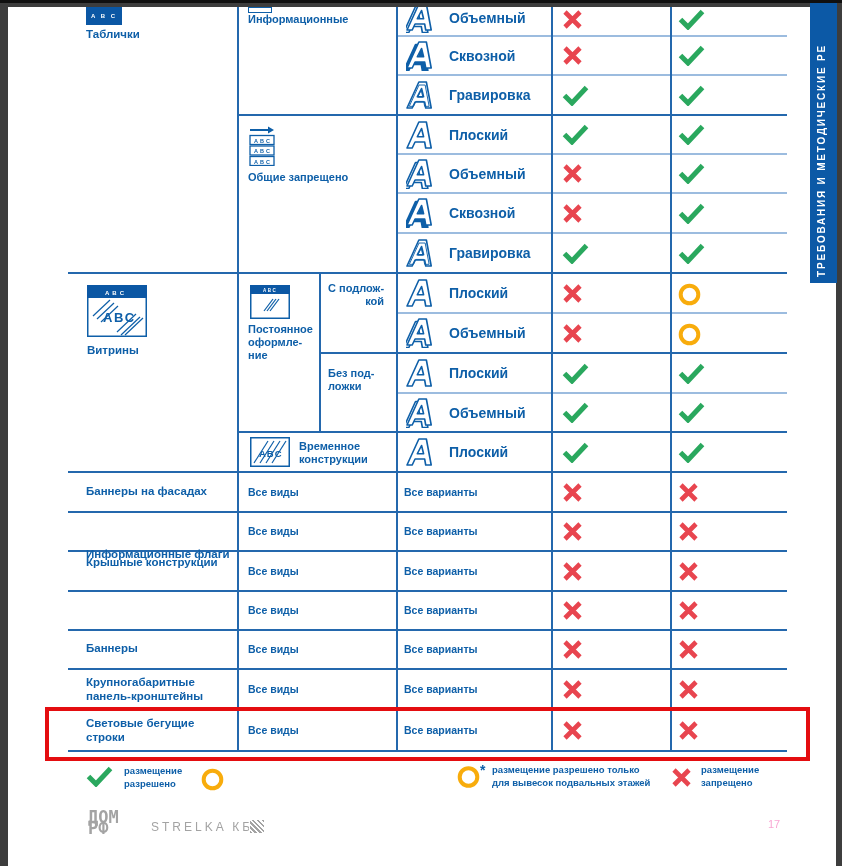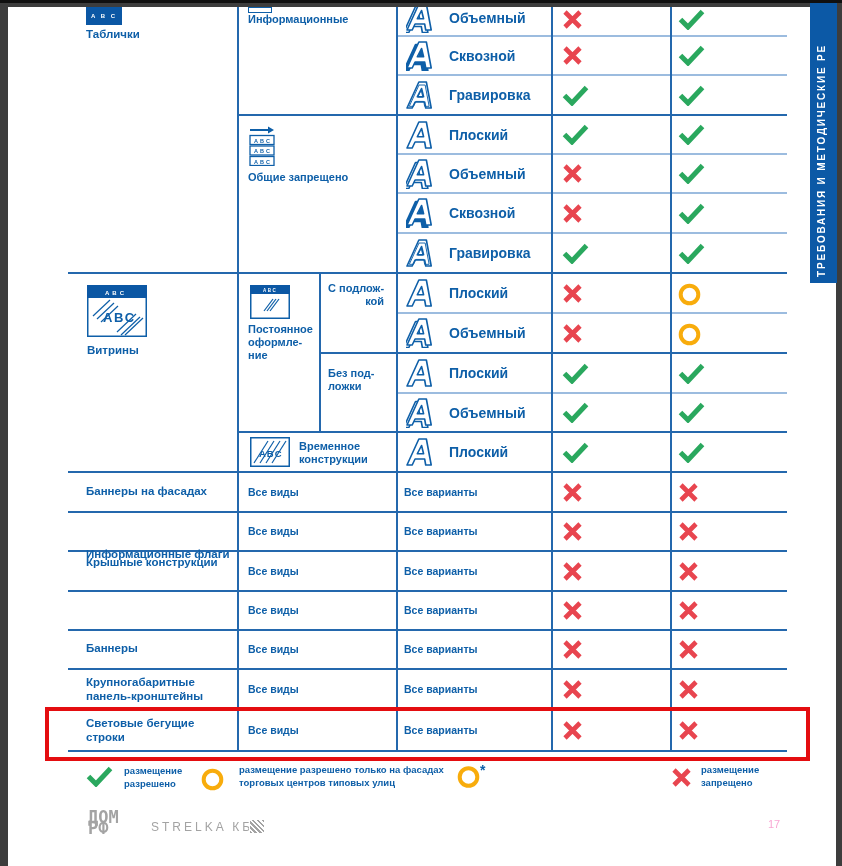--- a/index.html
+++ b/index.html
@@ -398,26 +398,26 @@
   <div class="redbox"></div>
 
   <span class="mark" style="left:86px;top:766px;"><svg width="27" height="21" viewBox="0 0 27 21">
         <path d="M2.5,10.5 L10,18 L24.5,2.5" fill="none" stroke="#2aa85e" stroke-width="5"></path>
       </svg></span>
   <div class="abs blue legend-txt" style="left:124px;top:765px;">размещение
 разрешено</div>
   <span class="mark" style="left:201px;top:768px;"><svg width="23" height="23" viewBox="0 0 23 23">
         <circle cx="11.5" cy="11.5" r="8.8" fill="none" stroke="#f8ac0c" stroke-width="4"></circle>
       </svg></span>
-  <div class="abs blue legend-txt" style="left:239px;top:764px;">размещение разрешено только на фасадах
-торговых центров типовых улиц</div>
   <span class="mark" style="left:457px;top:764px;"><svg width="33" height="25" viewBox="0 0 33 25">
         <circle cx="11.5" cy="13" r="8.8" fill="none" stroke="#f8ac0c" stroke-width="4"></circle>
         <text x="23" y="11" fill="#0e5fa8" font-size="14" font-weight="bold">*</text>
       </svg></span>
+  <div class="abs blue legend-txt" style="left:492px;top:764px;">размещение разрешено только
+для вывесок подвальных этажей</div>
   <span class="mark" style="left:671px;top:767px;"><svg width="21" height="21" viewBox="0 0 21 21">
         <path d="M3,3 L18,18 M18,3 L3,18" fill="none" stroke="#e8454f" stroke-width="4.6"></path>
       </svg></span>
   <div class="abs blue legend-txt" style="left:701px;top:764px;">размещение
 запрещено</div>
 
   <div class="abs foot logo" style="left:88px;top:812px;">
     <div>ДОМ</div>
     <div>РФ</div>
   </div>

